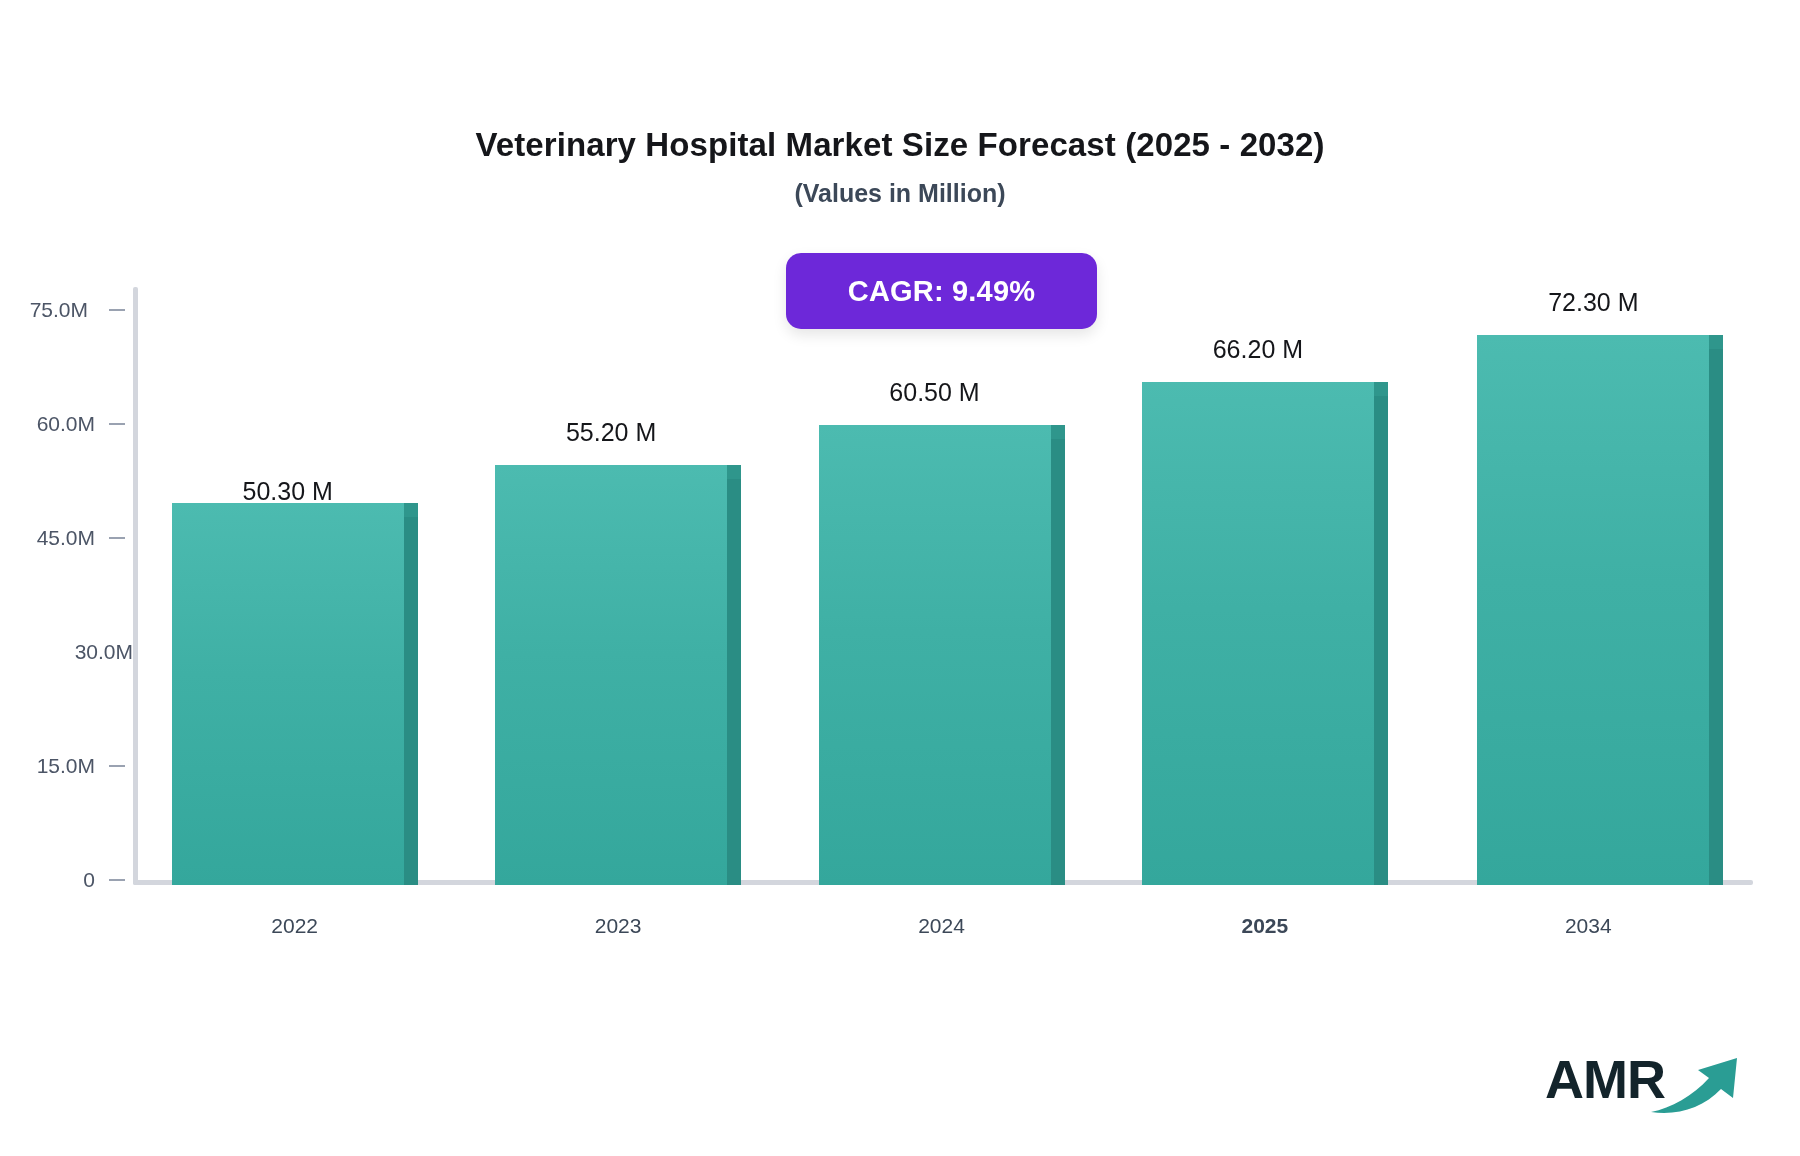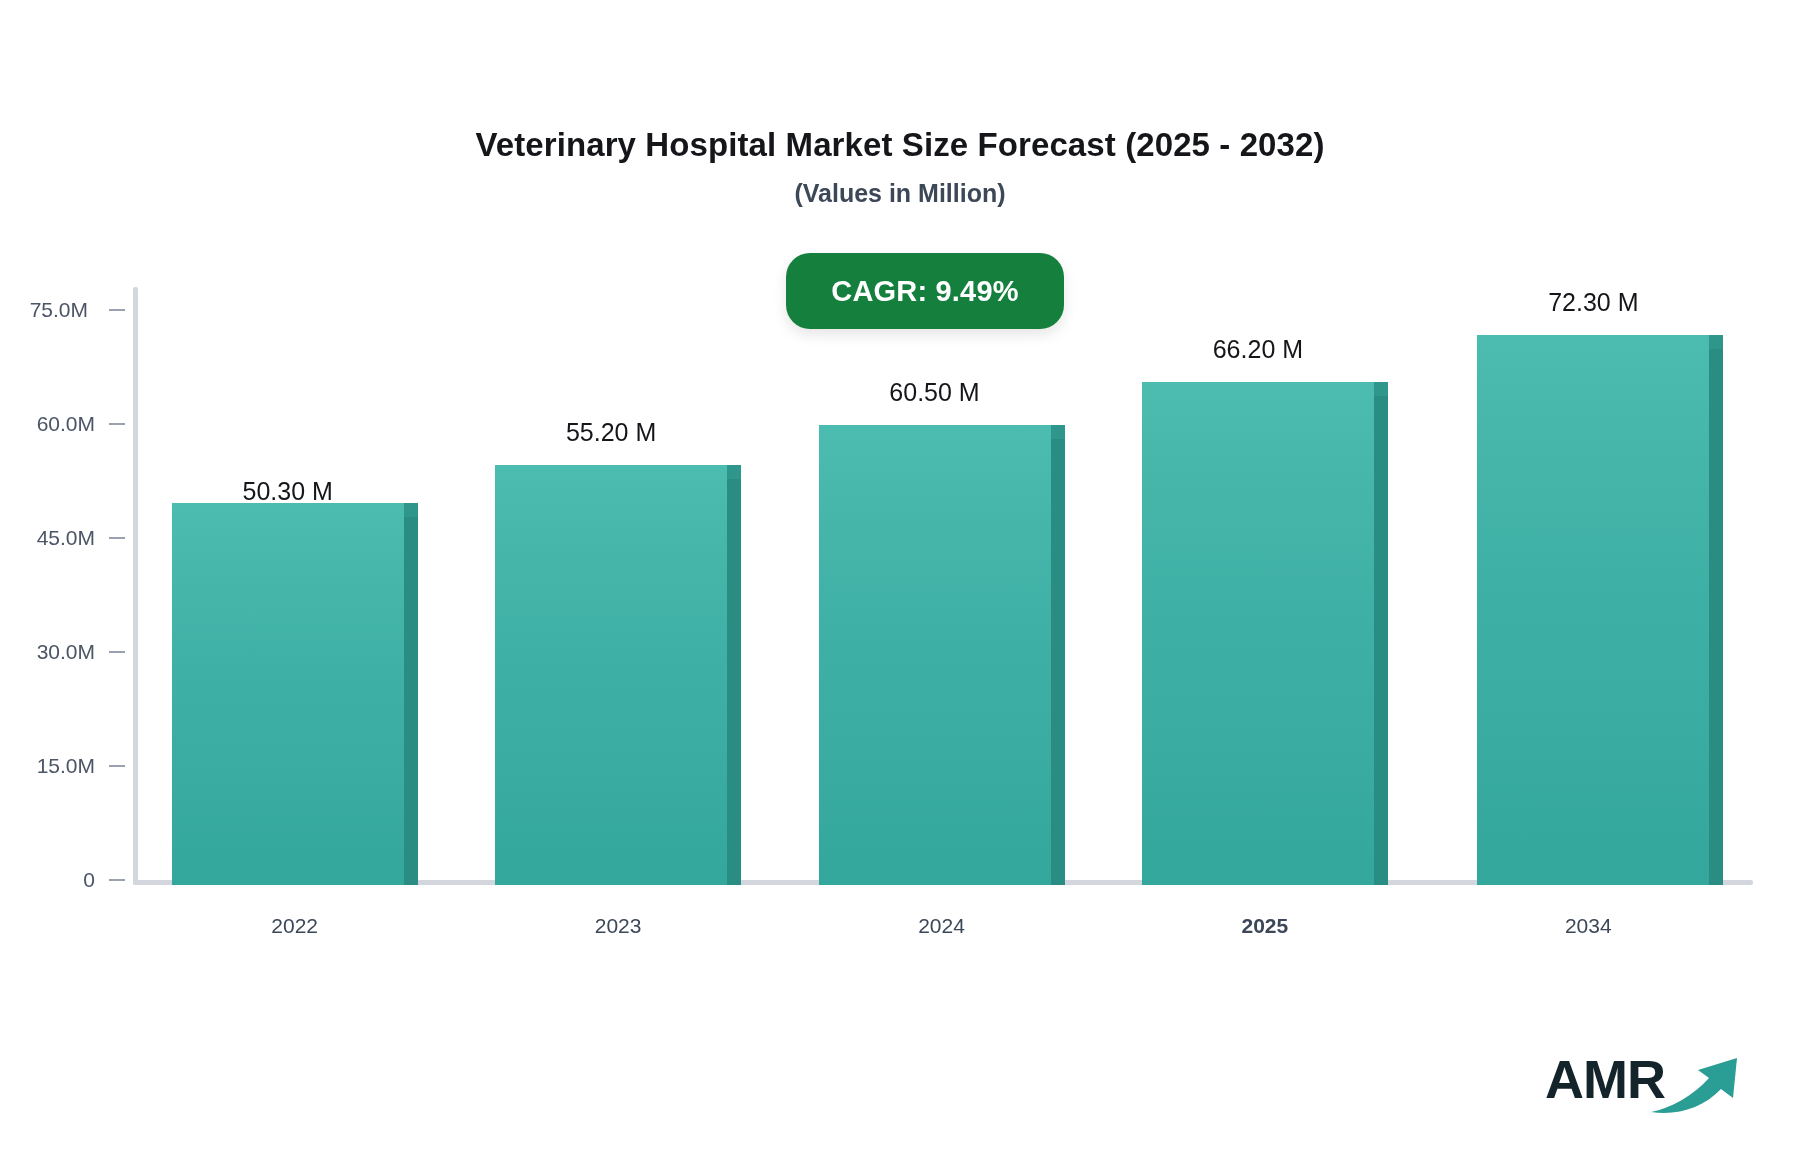--- a/index.html
+++ b/index.html
@@ -45,24 +45,24 @@
     font-weight: bold;
     color: #3c4858;
     line-height: 32px;
   }
 
   
   #cagr-badge {
     position: absolute;
     left: 786px;
     top: 253px;
-    width: 278px;
+    width: 311px;
     height: 76px;
-    background: #15803d;
-    border-radius: 24px;
+    background: #6d28d9;
+    border-radius: 15px;
     box-shadow: 0 6px 14px rgba(0,0,0,0.10);
     display: flex;
     align-items: center;
     justify-content: center;
     z-index: 6;
   }
   #cagr-badge-label {
     color: #ffffff;
     font-size: 29px;
     font-weight: bold;
@@ -227,21 +227,21 @@
         <span class="y-tick-dash"></span>
       </div>
       <div class="y-tick" style="top: 423.846px;">
         <span class="y-tick-label">60.0M</span>
         <span class="y-tick-dash"></span>
       </div>
       <div class="y-tick" style="top: 537.885px;">
         <span class="y-tick-label">45.0M</span>
         <span class="y-tick-dash"></span>
       </div>
-      <div class="y-tick" style="top: 651.923px;">
+      <div class="y-tick" style="top: 651.923px; flex-direction: column;">
         <span class="y-tick-label">30.0M</span>
         <span class="y-tick-dash"></span>
       </div>
       <div class="y-tick" style="top: 765.962px;">
         <span class="y-tick-label">15.0M</span>
         <span class="y-tick-dash"></span>
       </div>
       <div class="y-tick" style="top: 880px;">
         <span class="y-tick-label">0</span>
         <span class="y-tick-dash"></span>

